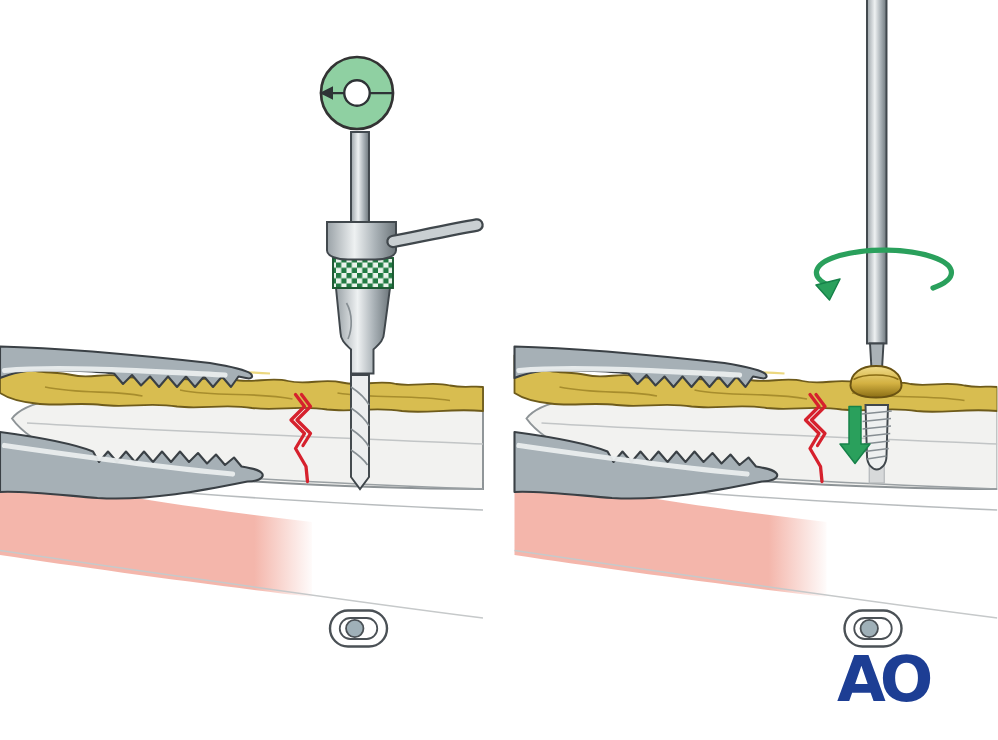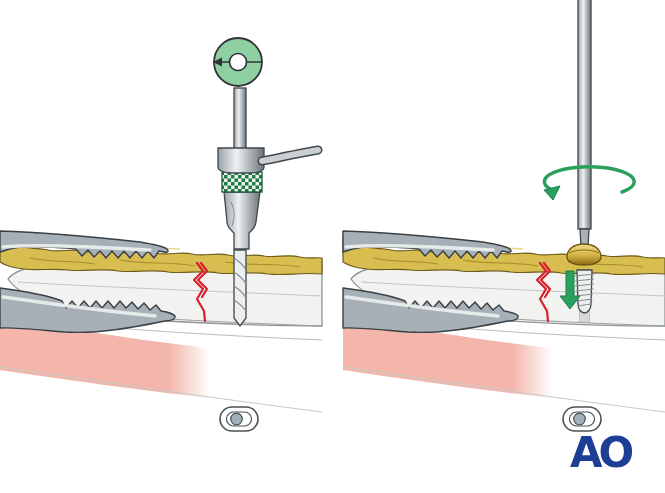--- a/index.html
+++ b/index.html
@@ -26,21 +26,20 @@
   .green-stroke{fill:none;stroke:var(--color-accent-green,#2aa05c);stroke-width:3.5;stroke-linecap:round;}
   .dark{fill:#2e3336;}
   .donut{fill:var(--color-guide-green,#8fd0a2);stroke:#333;stroke-width:1.8;}
   .icon-outline{fill:#ffffff;stroke:#4b5156;}
   .ao-logo{
     position:absolute;left:558px;top:427px;width:70px;height:52px;
     color:var(--color-logo-blue,#1d3e94);
     font-family:"DejaVu Sans", sans-serif;
     font-size:42px;font-weight:bold;letter-spacing:-4px;line-height:52px;
     user-select:none;
-    margin-left:12px;
   }
 </style>
 </head>
 <body>
 
 <div class="stage">
   <svg width="665" height="493" viewBox="0 0 665 493">
     <defs>
       <linearGradient id="metalH" x1="0" y1="0" x2="1" y2="0">
         <stop offset="0" stop-color="#9aa2a7"></stop>

